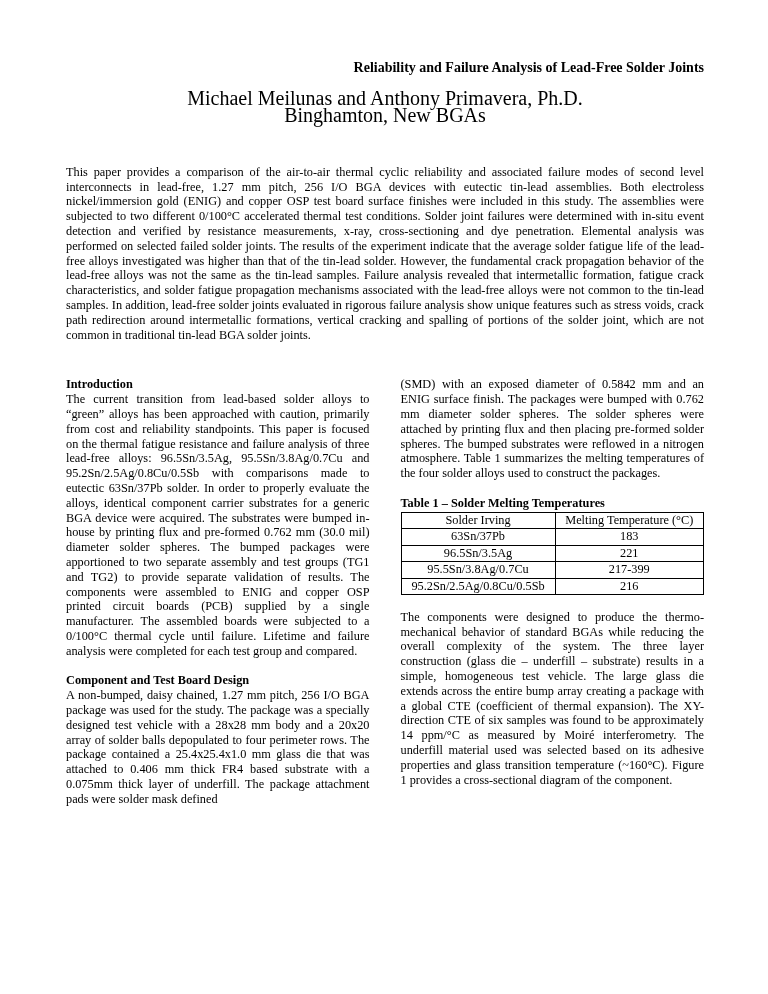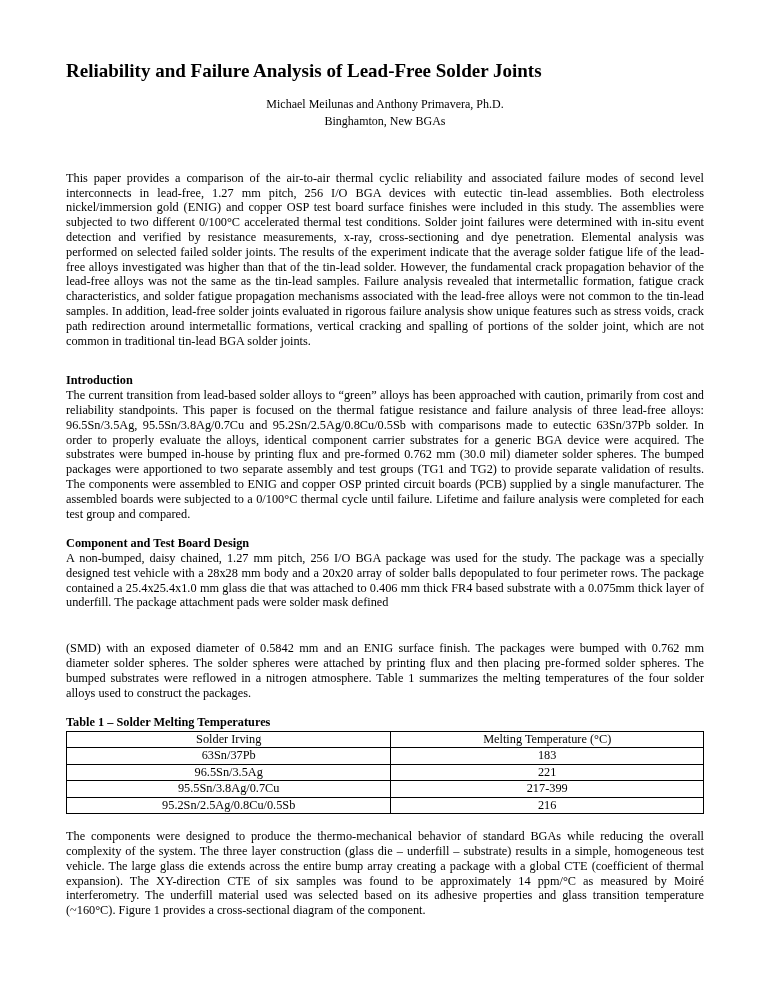--- a/index.html
+++ b/index.html
@@ -8,47 +8,46 @@
     position: relative;
     width: 768px;
     height: 994px;
     background: #ffffff;
     color: #000000;
     font-family: "Liberation Serif", "DejaVu Serif", serif;
     padding: 60px 64px 0 66px;
     overflow: hidden;
   }
   .title {
-    font-size: 19px;
+    font-size: 14px;
     font-weight: bold;
-    text-align: left;
+    text-align: right;
     margin-bottom: 14px;
   }
   .author-block {
     text-align: center;
-    font-size: 12px;
+    font-size: 20px;
     line-height: 17.4px;
     margin-bottom: 17px;
   }
   .abstract-section { margin-top: 40px; }
   .section-heading {
     font-weight: bold;
     font-size: 12.3px;
     line-height: 14.8px;
   }
   .body-text {
     font-size: 12.3px;
     line-height: 14.8px;
     text-align: justify;
   }
   .columns {
     display: flex;
     gap: 31px;
-    margin-top: 25px;
-    flex-direction: column;
+    margin-top: 35px;
   }
   .col { flex: 1; min-width: 0; }
   .para-gap { margin-top: 14.8px; }
   .table-caption {
     font-weight: bold;
     font-size: 12.3px;
     line-height: 14.8px;
     margin-top: 14.8px;
   }
   table.melting-table {

